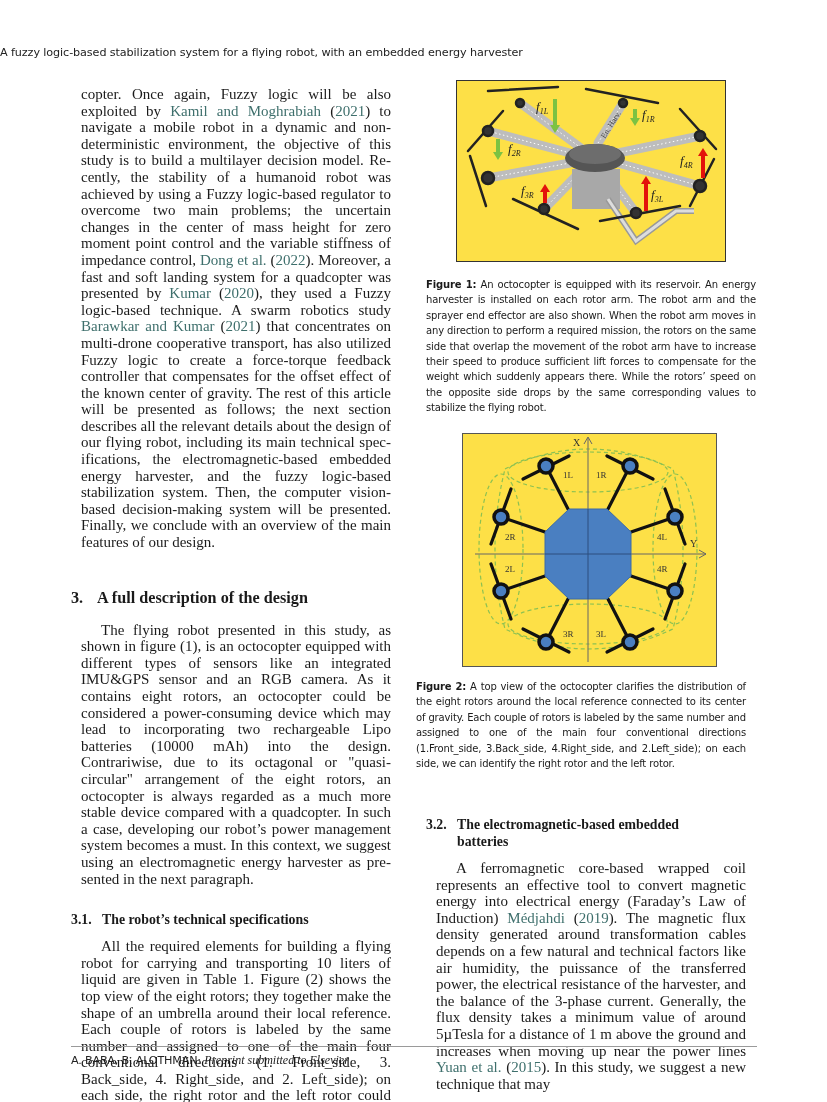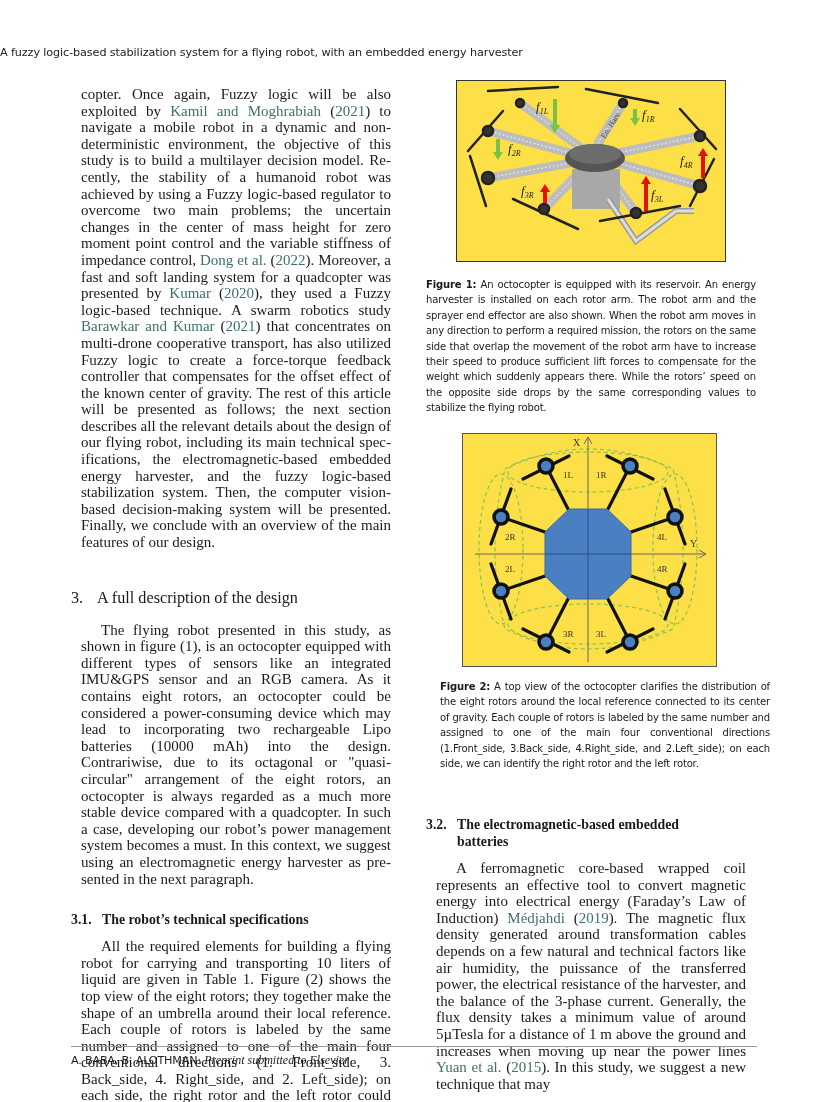--- a/index.html
+++ b/index.html
@@ -10,21 +10,21 @@
   }
   .col { position: absolute; top: 76px; width: 330px; }
   .col-left { left: 71px; }
   p.body {
     margin: 10px; font-family: "Liberation Serif", serif; font-size: 15px; line-height: 16.6px;
     text-align: justify; hyphens: manual;
   }
   p.indent { text-indent: 20px; }
   .cite { color: #3e6f6c; }
   h2.sec {
-    margin: 0; font-family: "Liberation Serif", serif; font-weight: normal; font-size: 16.2px; line-height: 20px;
+    margin: 0; font-family: "Liberation Serif", serif; font-weight: bold; font-size: 16.2px; line-height: 20px;
   }
   h2.sec .num { display: inline-block; width: 26px; }
   h3.sub {
     margin: 0; font-family: "Liberation Serif", serif; font-weight: bold; font-size: 13.8px; line-height: 17px;
   }
   h3.sub .num { display: inline-block; width: 31px; }
   h3.sub .cont { display: block; padding-left: 31px; }
   .caption {
     font-family: "DejaVu Sans", sans-serif; font-size: 10px; line-height: 15.4px; text-align: justify;
     color: #1a1a1a; letter-spacing: -0.15px;
@@ -220,21 +220,21 @@
       <text x="42" y="106">2R</text>
       <text x="42" y="138">2L</text>
       <text x="100" y="203">3R</text>
       <text x="133" y="203">3L</text>
       <text x="194" y="106">4L</text>
       <text x="194" y="138">4R</text>
     </g>
   </svg>
 </div>
 
-<div class="caption" style="position:absolute; left:440px; top:679px; width:330px;">
+<div class="caption" style="position:absolute; left:416px; top:679px; width:330px;">
   <b>Figure 2:</b><span> A top view of the octocopter clarifies the distribu­tion of the eight rotors around the local reference connected to its center of gravity. Each couple of rotors is labeled by the same number and assigned to one of the main four conven­tional directions (1.Front_side, 3.Back_side, 4.Right_side, and 2.Left_side); on each side, we can identify the right rotor and the left rotor.</span>
 </div>
 
 <div style="position:absolute; left:426px; top:816px; width:330px;">
   <h3 class="sub">
     <span class="num">3.2.</span><span>The electromagnetic-based embedded</span>
     <span class="cont">batteries</span>
   </h3>
   <p class="body indent"><span>A ferromagnetic core-based wrapped coil represents an effective tool to convert magnetic energy into electrical en­ergy (Faraday’s Law of Induction) </span><span class="cite" style="color: rgb(62, 111, 108);">Médjahdi</span><span> (</span><span class="cite" style="color: rgb(62, 111, 108);">2019</span><span>). The magnetic flux density generated around transformation ca­bles depends on a few natural and technical factors like air humidity, the puissance of the transferred power, the electri­cal resistance of the harvester, and the balance of the 3-phase current. Generally, the flux density takes a minimum value of around 5µTesla for a distance of 1 m above the ground and increases when moving up near the power lines </span><span class="cite" style="color: rgb(62, 111, 108);">Yuan et al.</span><span> (</span><span class="cite" style="color: rgb(62, 111, 108);">2015</span><span>). In this study, we suggest a new technique that may</span></p>
 </div>

